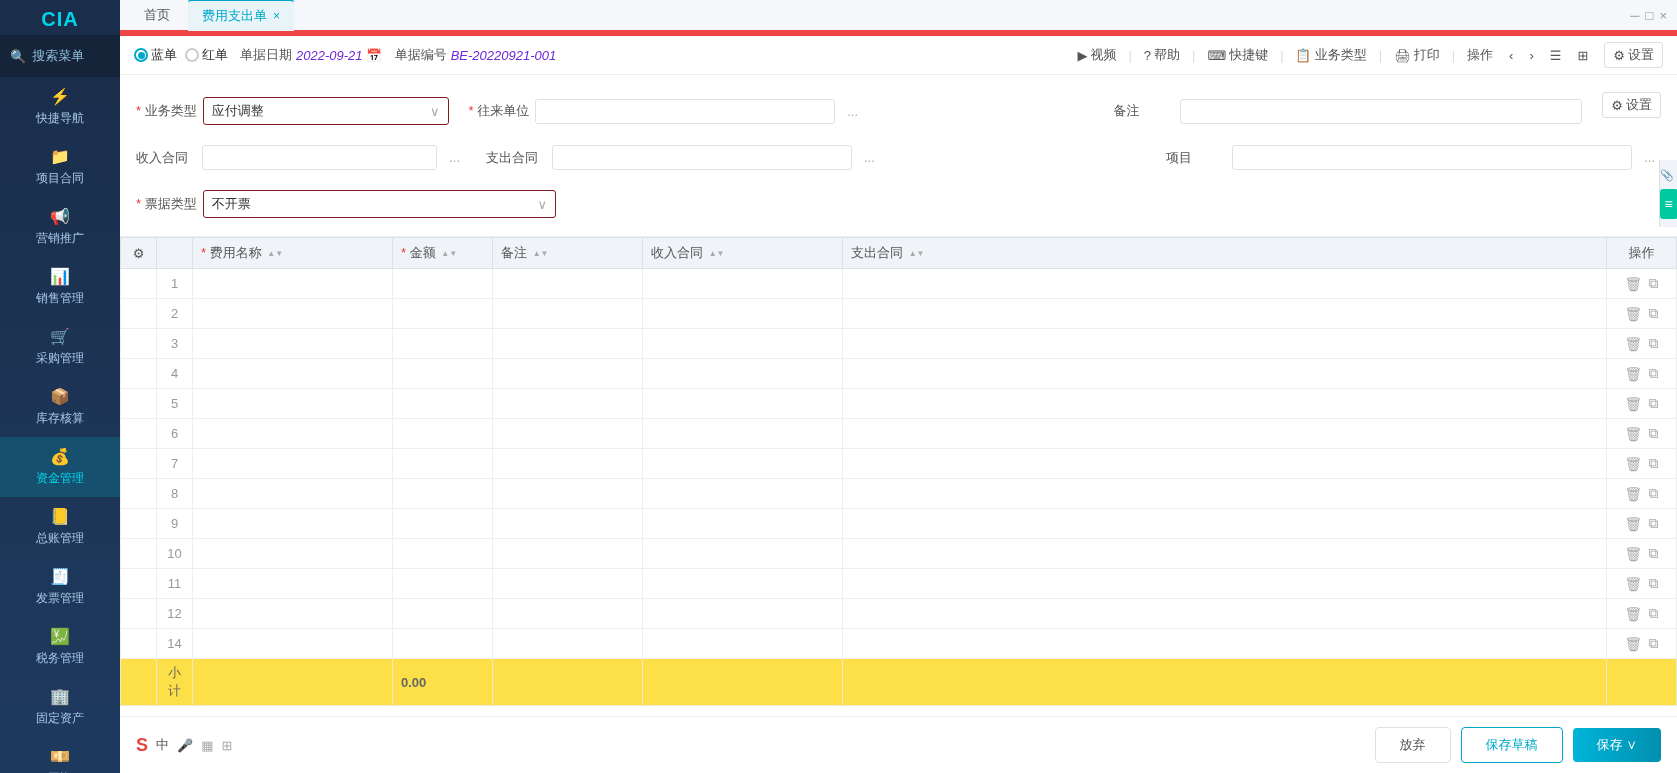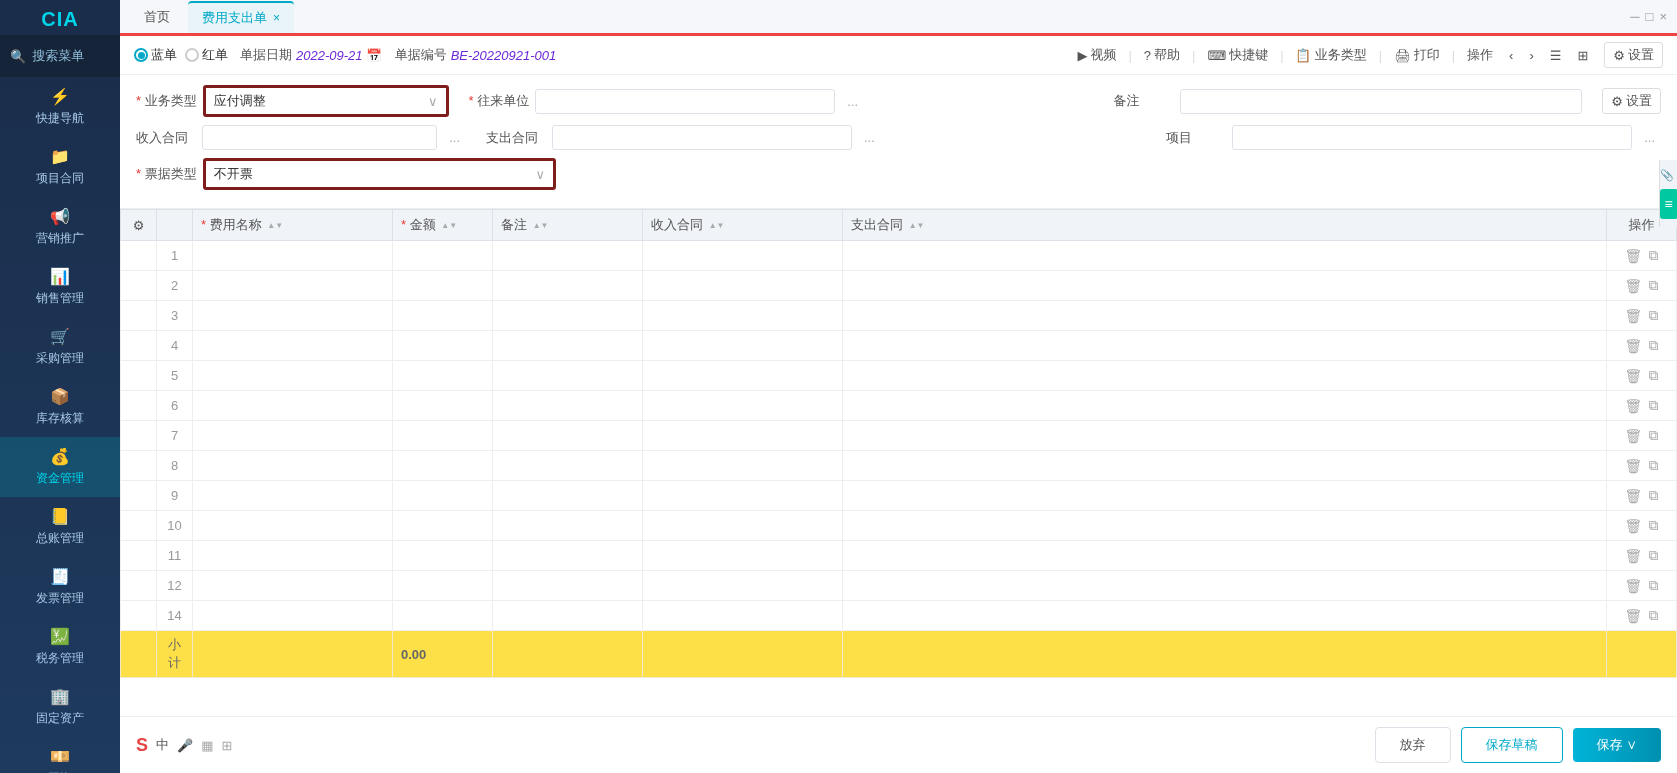--- a/index.html
+++ b/index.html
@@ -55,21 +55,21 @@
       display: flex;
       flex-direction: column;
       overflow: hidden;
     }
 
     
     .tab-bar {
       display: flex;
       align-items: center;
       background: #f5f7fa;
-      border-bottom: 3px solid #ef4444;
+      border-bottom: 6px solid #ef4444;
       padding: 0 10px;
       height: 36px;
       gap: 4px;
     }
     .tab {
       display: flex;
       align-items: center;
       padding: 6px 14px;
       cursor: pointer;
       border-radius: 4px 4px 0 0;
@@ -181,20 +181,21 @@
       display: flex;
       align-items: center;
       gap: 20px;
       margin-bottom: 8px;
     }
     .form-field {
       display: flex;
       align-items: center;
       gap: 6px;
       flex: 1;
+      margin-top: 12px;
     }
     .form-label {
       color: #555;
       white-space: nowrap;
       font-size: 13px;
       min-width: 60px;
     }
     .required-star { color: #e53935; }
     .form-input {
       flex: 1;
@@ -202,21 +203,21 @@
       border-radius: 3px;
       padding: 4px 8px;
       color: #333;
       background: #fff;
       font-size: 13px;
       outline: none;
     }
     .form-select-wrap {
       display: flex;
       align-items: center;
-      border: 3px solid #7f1d1d;
+      border: 1px solid #7f1d1d;
       border-radius: 3px;
       flex: 1;
       padding: 4px 8px;
       background: #fff;
       cursor: pointer;
     }
     .form-select-value { flex: 1; color: #333; }
     .form-select-arrow { color: #aaa; }
     .form-ellipsis { color: #aaa; cursor: pointer; padding: 2px 6px; }
 

